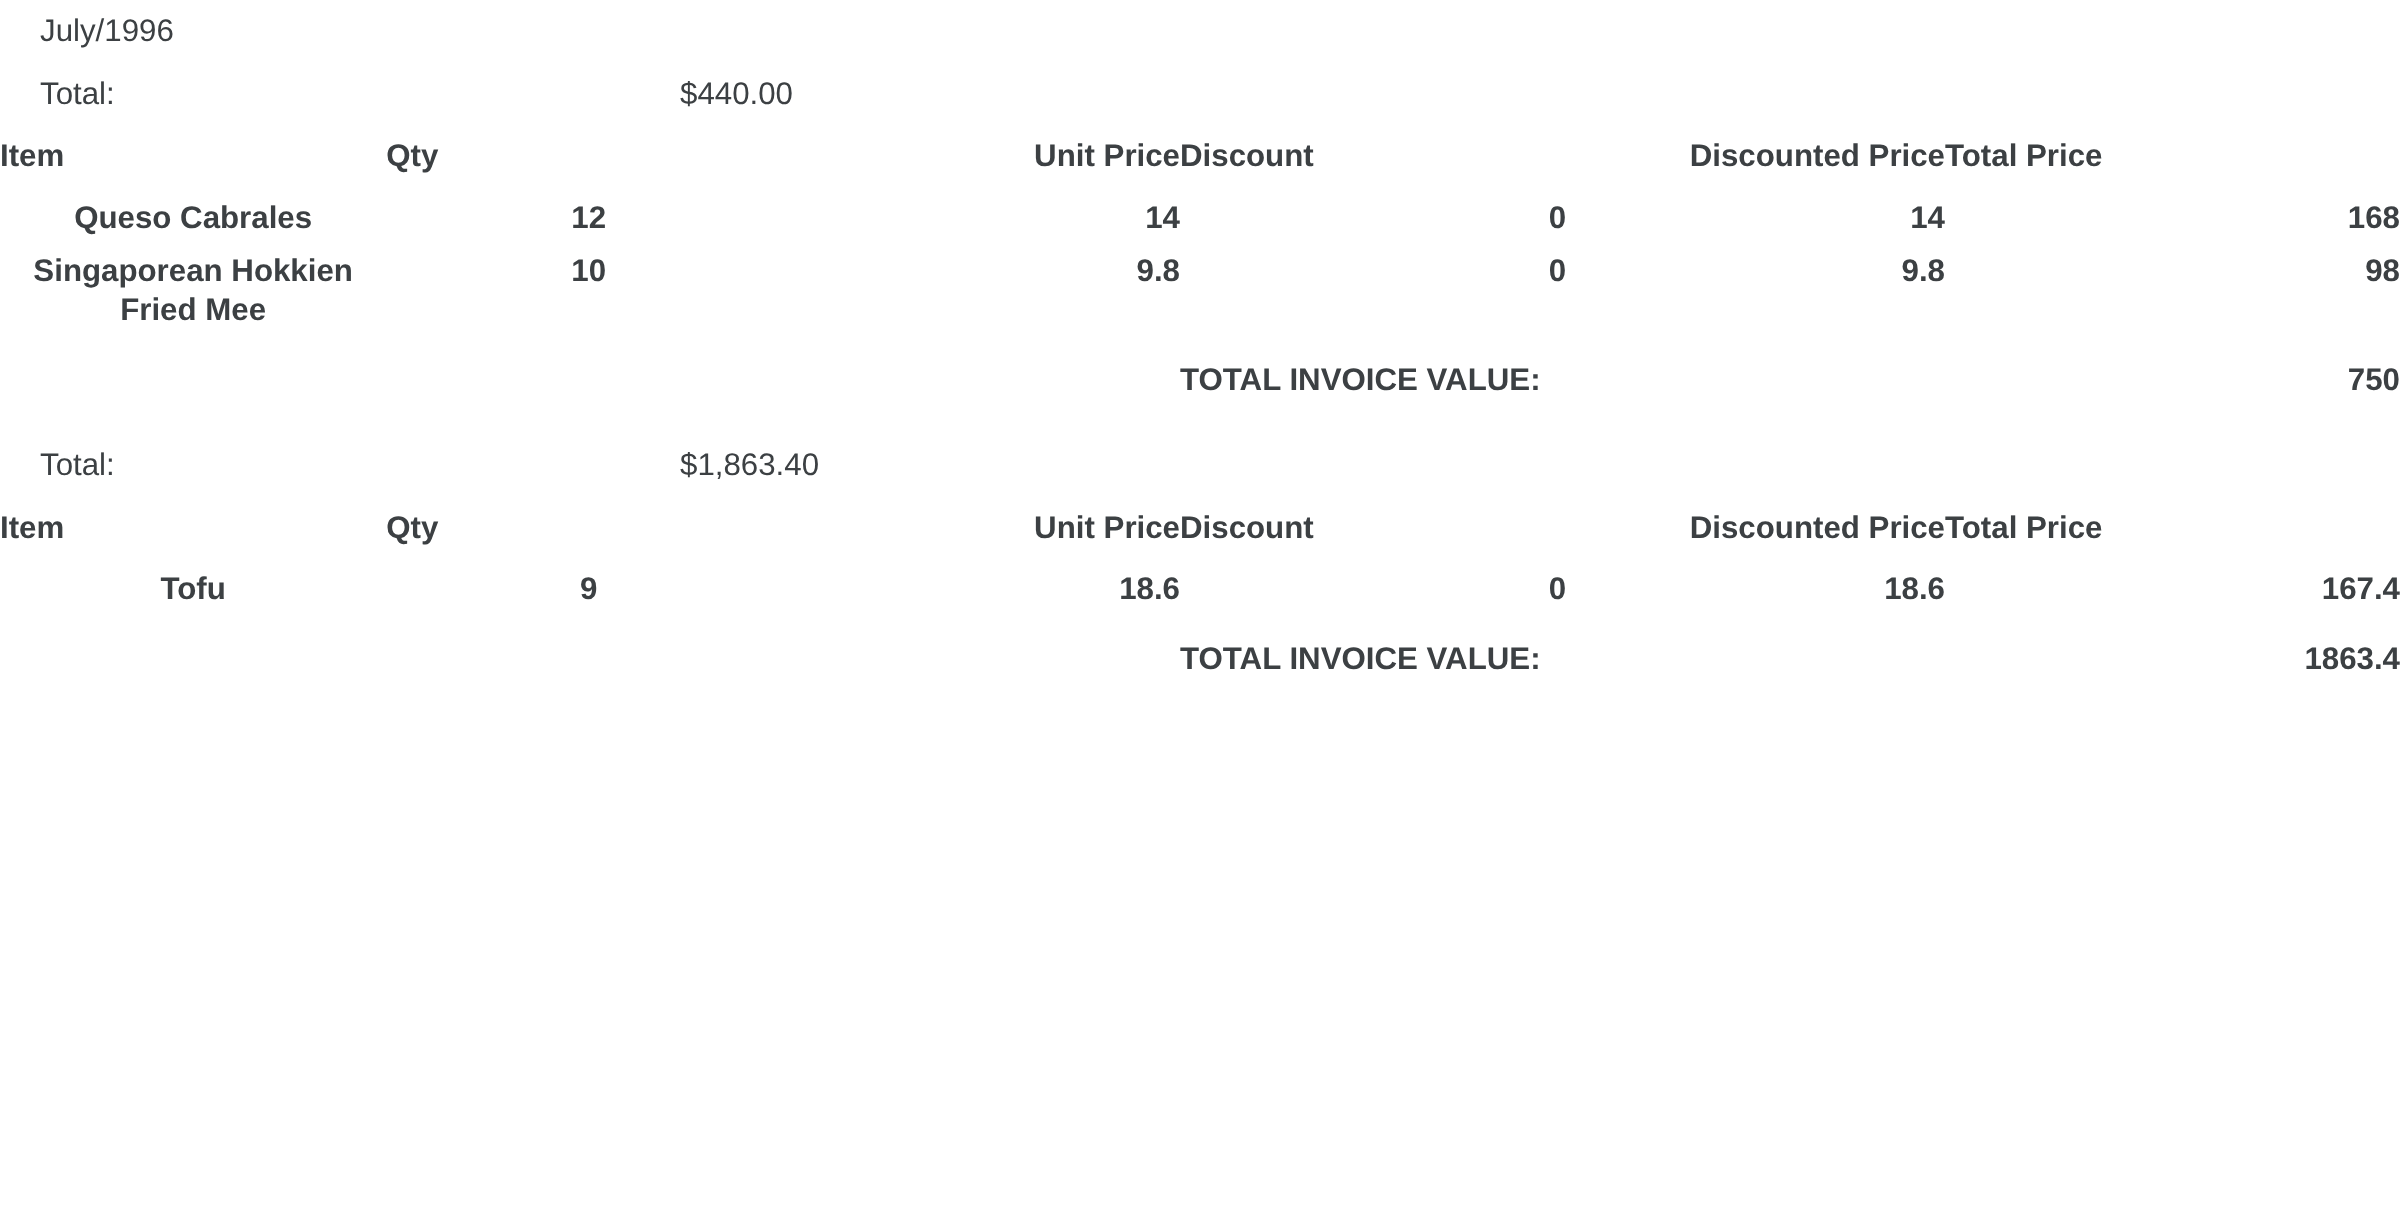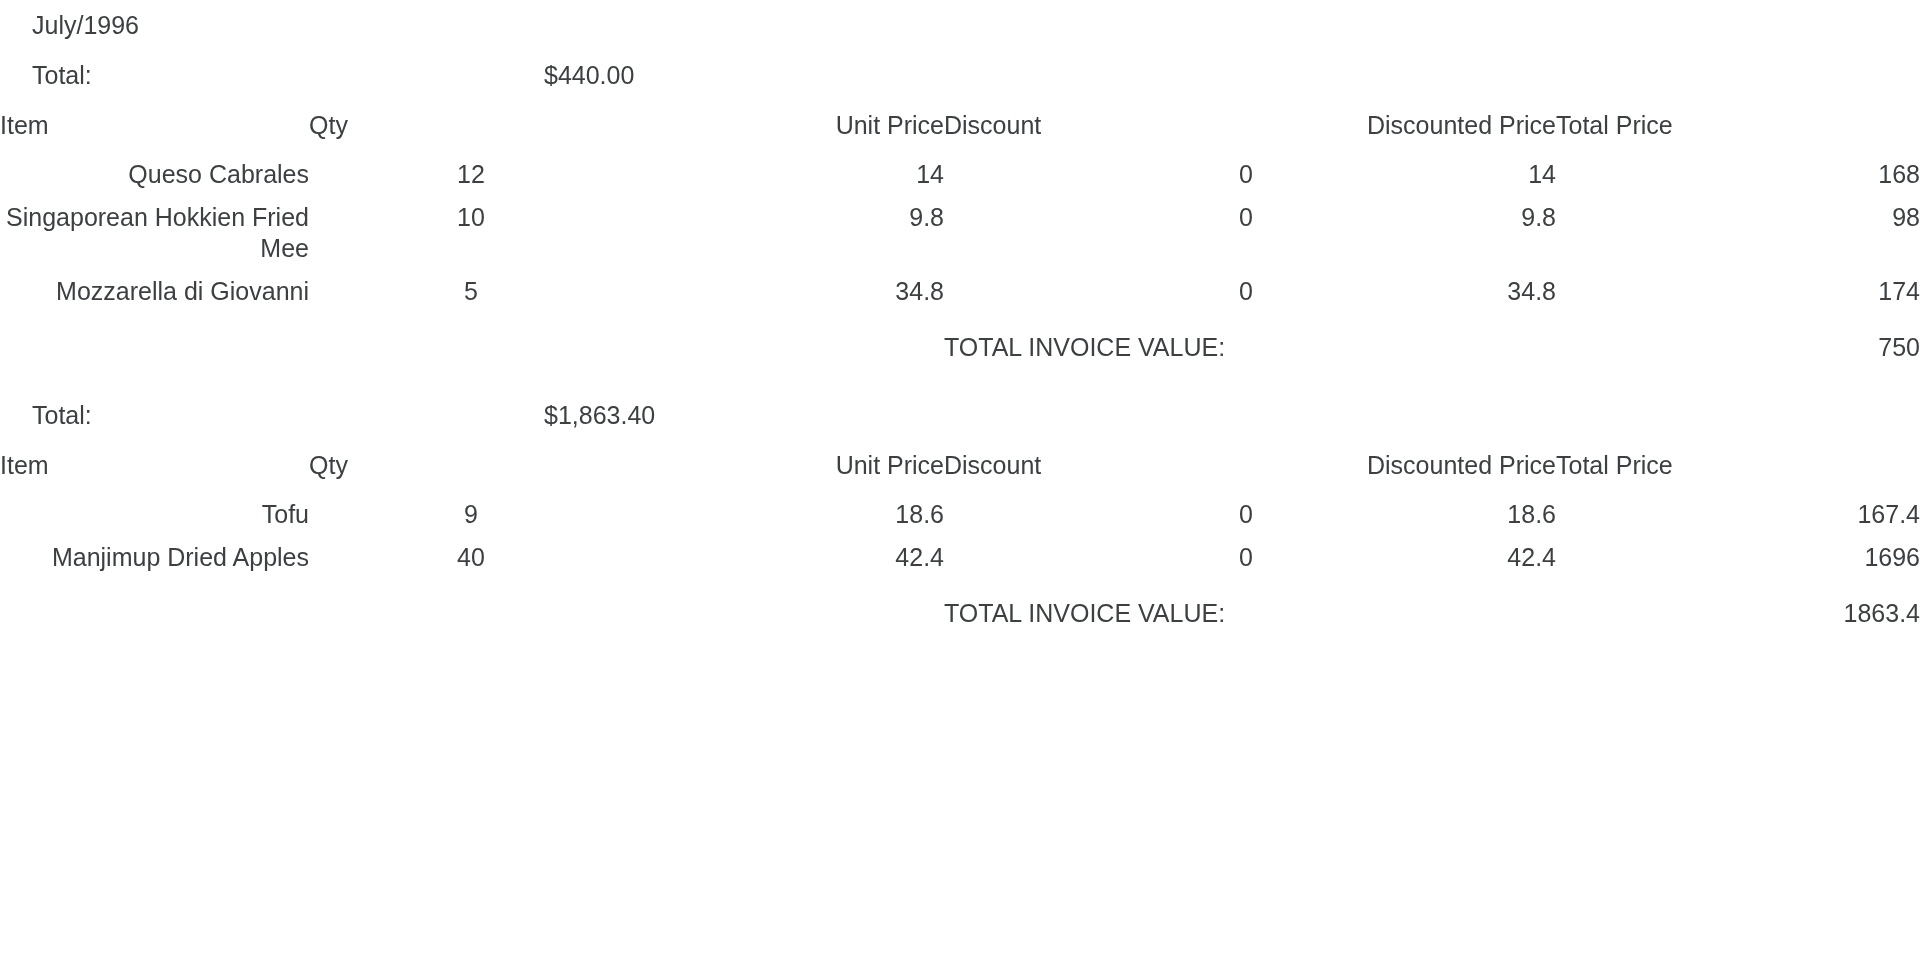--- a/index.html
+++ b/index.html
@@ -48,21 +48,21 @@
     width: 1920px;
     border-collapse: collapse;
     table-layout: fixed;
     font-size: 25px;
   }
   table.invoice-table td,
   table.invoice-table th {
     padding: 0;
     margin: 16px;
     border: none;
-    font-weight: normal;
+    font-weight: bold;
     vertical-align: top;
   }
 
   
   col.c-item  { width: 309px; }
   col.c-qty   { width: 324px; }
   col.c-unit  { width: 311px; }
   col.c-disc  { width: 309px; }
   col.c-dprice{ width: 303px; }
   col.c-tprice{ width: 364px; }
@@ -80,21 +80,21 @@
   th.h-dprice { text-align: right; padding-right: 0px; }
   th.h-tprice { text-align: left;  padding-left: 16px; }
 
   
   tr.item-row td {
     padding-top: 9px;
     padding-bottom: 3px;
     line-height: 31px;
   }
   td.d-item {
-    text-align: right;
+    text-align: center;
     padding-left: 32px;
     white-space: normal;
     word-spacing: 0px;
   }
   td.d-qty    { text-align: center; padding-right: 10px;  white-space: nowrap; }
   td.d-unit   { text-align: right; padding-right: 0px;   white-space: nowrap; }
   td.d-disc   { text-align: right; padding-right: 56px;  white-space: nowrap; }
   td.d-dprice { text-align: right; padding-right: 0px;   white-space: nowrap; }
   td.d-tprice { text-align: right; padding-right: 55px;  white-space: nowrap; }
 
@@ -162,28 +162,20 @@
           <td class="d-tprice">168</td>
         </tr>
         <tr class="item-row">
           <td class="d-item">Singaporean Hokkien Fried Mee</td>
           <td class="d-qty">10</td>
           <td class="d-unit">9.8</td>
           <td class="d-disc">0</td>
           <td class="d-dprice">9.8</td>
           <td class="d-tprice">98</td>
         </tr>
-        <tr class="item-row">
-          <td class="d-item">Mozzarella di Giovanni</td>
-          <td class="d-qty">5</td>
-          <td class="d-unit">34.8</td>
-          <td class="d-disc">0</td>
-          <td class="d-dprice">34.8</td>
-          <td class="d-tprice">174</td>
-        </tr>
         <tr class="grand-total-row">
           <td></td>
           <td></td>
           <td></td>
           <td class="gt-label" colspan="2">TOTAL INVOICE VALUE:</td>
           <td class="gt-value">750</td>
         </tr>
       </tbody>
     </table>
   </div>
@@ -219,28 +211,20 @@
       </thead>
       <tbody>
         <tr class="item-row">
           <td class="d-item">Tofu</td>
           <td class="d-qty">9</td>
           <td class="d-unit">18.6</td>
           <td class="d-disc">0</td>
           <td class="d-dprice">18.6</td>
           <td class="d-tprice">167.4</td>
         </tr>
-        <tr class="item-row">
-          <td class="d-item">Manjimup Dried Apples</td>
-          <td class="d-qty">40</td>
-          <td class="d-unit">42.4</td>
-          <td class="d-disc">0</td>
-          <td class="d-dprice">42.4</td>
-          <td class="d-tprice">1696</td>
-        </tr>
         <tr class="grand-total-row">
           <td></td>
           <td></td>
           <td></td>
           <td class="gt-label" colspan="2">TOTAL INVOICE VALUE:</td>
           <td class="gt-value">1863.4</td>
         </tr>
       </tbody>
     </table>
   </div>

